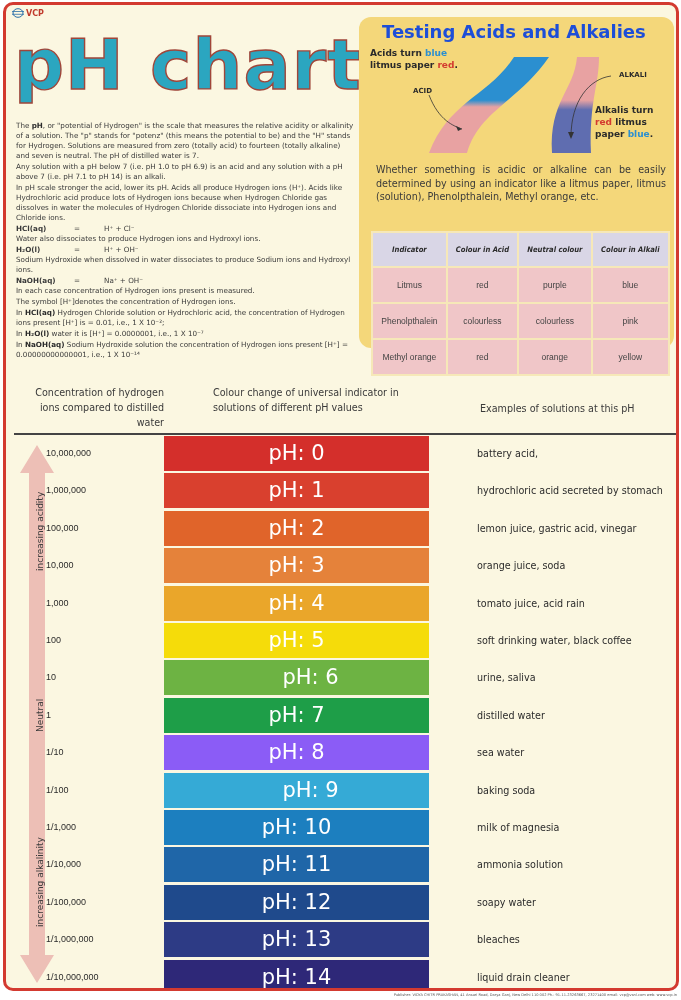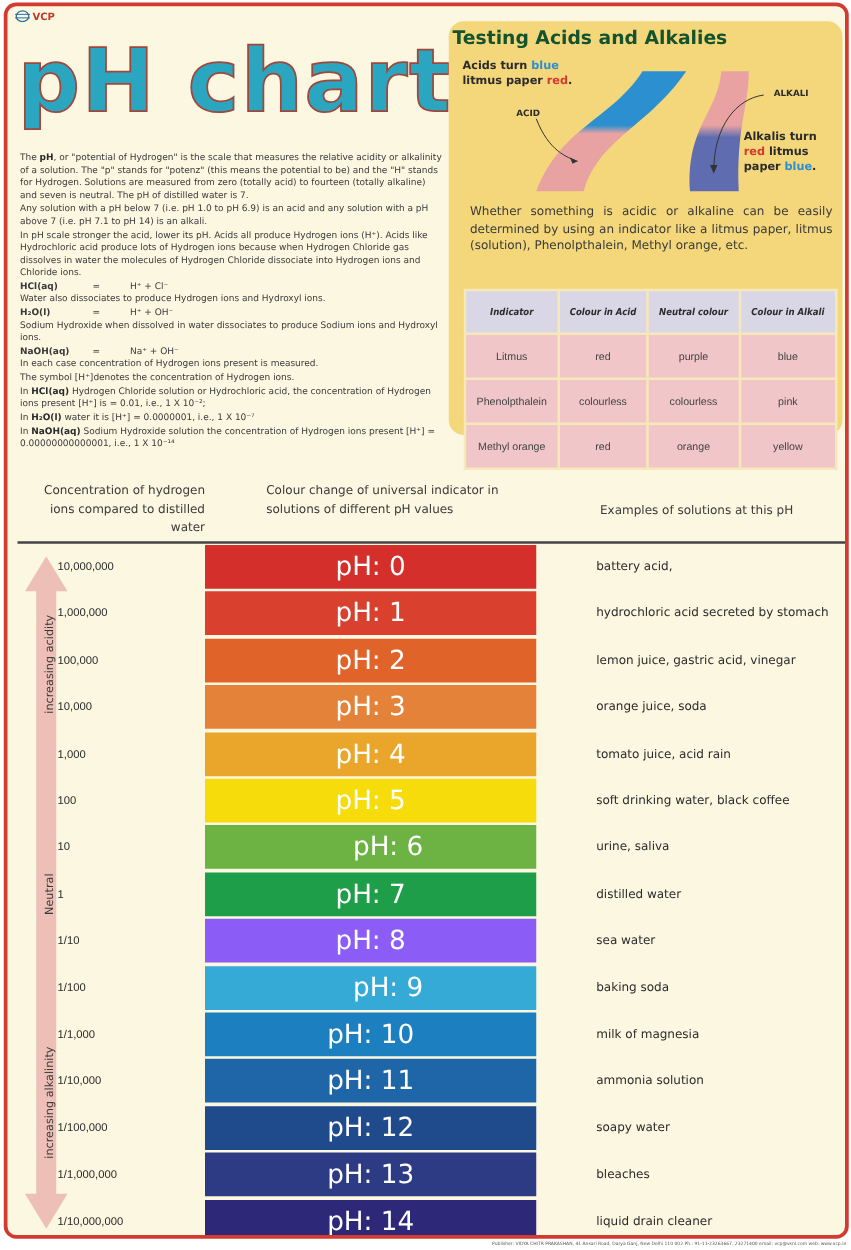--- a/index.html
+++ b/index.html
@@ -22,21 +22,21 @@
 
   .intro { position: absolute; left: 10px; top: 116px; width: 338px; font-size: 7.2px; line-height: 10px; color: #3a3a3a; }
   .intro p { margin-bottom: 1px; }
   .intro b { font-weight: bold; color: #2b2b2b; }
   .eq { display: flex; gap: 0; }
   .eq span:first-child { width: 58px; font-weight: bold; }
   .eq span:nth-child(2) { width: 30px; }
 
   .testbox { position: absolute; left: 353px; top: 12px; width: 315px; height: 331px;
     background: #f4d77a; border-radius: 12px; }
-  .testbox h2 { position: absolute; left: 3px; top: 4px; font-size: 15px; font-weight: bold; color: #14532d; }
+  .testbox h2 { position: absolute; left: 23px; top: 4px; font-size: 18px; font-weight: bold; color: #1d4ed8; }
   .strips { position: absolute; left: 0; top: 24px; width: 315px; height: 115px; }
   .acid-note { position: absolute; left: 11px; top: 30px; font-size: 9px; font-weight: bold; line-height: 12px; color: #2b2b2b; }
   .alk-note { position: absolute; left: 236px; top: 87px; font-size: 9px; font-weight: bold; line-height: 12px; color: #2b2b2b; }
   .blue { color: #2b8fd0; } .red { color: #d33a30; }
   .lbl-acid { position: absolute; left: 54px; top: 70px; font-size: 7px; font-weight: bold; }
   .lbl-alk { position: absolute; left: 260px; top: 54px; font-size: 7px; font-weight: bold; }
   .testbox .desc { position: absolute; left: 17px; top: 146px; width: 290px; font-size: 9.6px; line-height: 13.5px; text-align: justify; color: #3a3a3a; }
 
   table.ind { position: absolute; left: 12px; top: 214px; width: 299px; border-collapse: collapse; font-size: 8px; }
   table.ind th, table.ind td { border: 2px solid #f6e8b8; text-align: center; height: 30px; padding: 12px 2px; }

